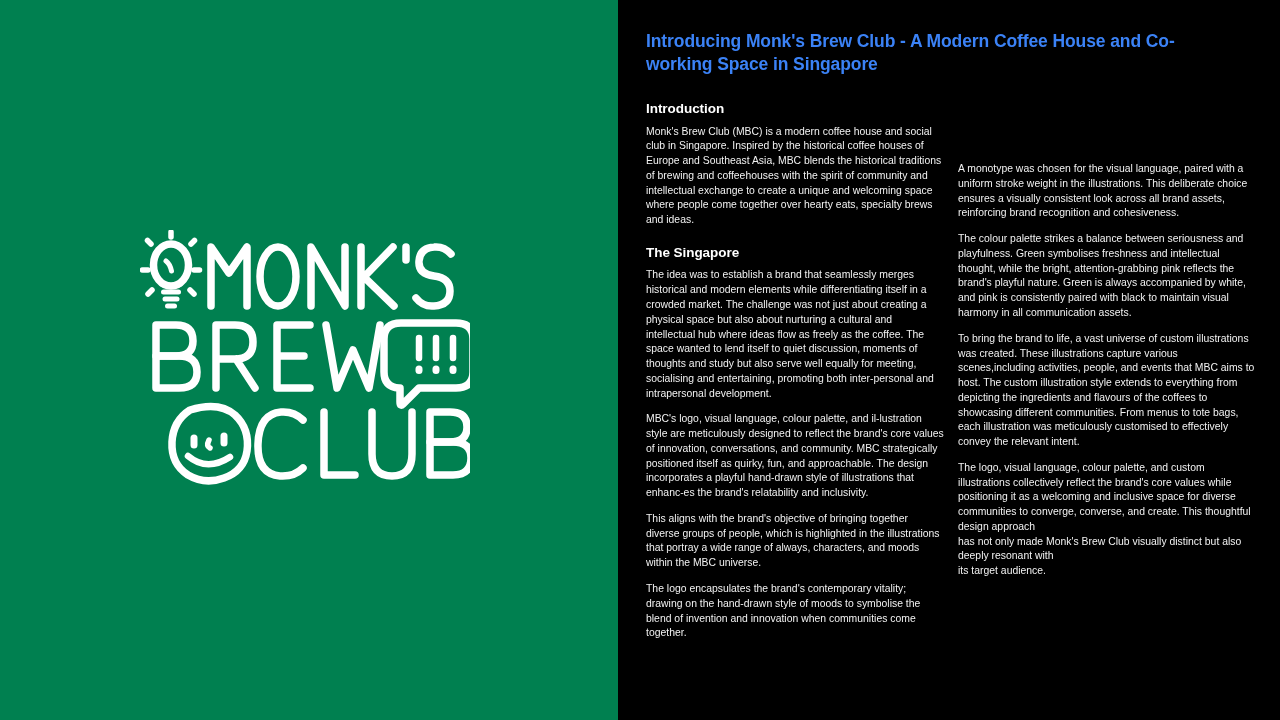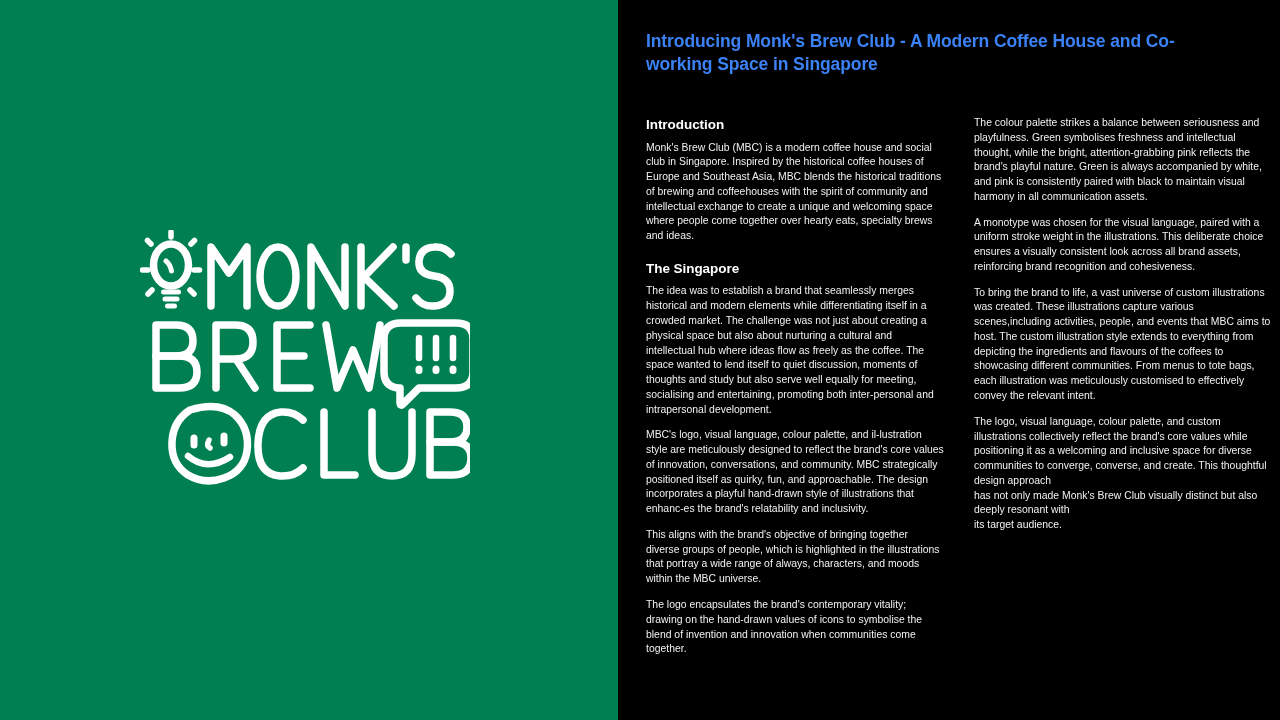--- a/index.html
+++ b/index.html
@@ -61,24 +61,25 @@
     line-height: 1.32;
     font-weight: bold;
     letter-spacing: -0.1px;
     color: #3b82f6;
     margin: 0;
   }
 
   .columns {
     position: absolute;
     left: 28px;
-    top: 116px;
+    top: 100px;
     width: 616px;
     display: flex;
-    gap: 16px;
+    gap: 0;
+    align-items: center;
   }
 
   .col {
     width: 298px;
     flex: 0 0 298px;
   }
   .col-left  { padding-right: 8px; }
   .col-right { margin-left: 6px; }
 
   .section-heading {
@@ -201,26 +202,26 @@
       <div class="col col-left">
 
         <h2 class="section-heading">Introduction</h2>
         <p class="body-copy">Monk's Brew Club (MBC) is a modern coffee house and social club in Singapore. Inspired by the historical coffee houses of Europe and Southeast Asia, MBC blends the historical traditions of brewing and coffeehouses with the spirit of community and intellectual exchange to create a unique and welcoming space where people come together over hearty eats, specialty brews and ideas.</p>
 
         <h2 class="section-heading spaced">The Singapore</h2>
         <p class="body-copy">The idea was to establish a brand that seamlessly merges historical and modern elements while differentiating itself in a crowded market. The challenge was not just about creating a physical space but also about nurturing a cultural and intellectual hub where ideas flow as freely as the coffee. The space wanted to lend itself to quiet discussion, moments of thoughts and study but also serve well equally for meeting, socialising and entertaining, promoting both inter-personal and intrapersonal development.</p>
 
         <p class="body-copy">MBC's logo, visual language, colour palette, and il-lustration style are meticulously designed to reflect the brand's core values of innovation, conversations, and community. MBC strategically positioned itself as quirky, fun, and approachable. The design incorporates a  playful hand-drawn style of illustrations that enhanc-es the brand's relatability and inclusivity.</p>
         <p class="body-copy">This aligns with the brand's objective of bringing together diverse groups of people, which is highlighted in the illustrations that portray a wide range of always, characters, and moods within the MBC universe.</p>
-        <p class="body-copy">The logo encapsulates the brand's contemporary vitality; drawing on the hand-drawn values of icons to symbolise the blend of invention and innovation when communities come together.</p>
+        <p class="body-copy">The logo encapsulates the brand's contemporary vitality; drawing on the hand-drawn style of moods to symbolise the blend of invention and innovation when communities come together.</p>
       </div>
 
       <div class="col col-right">
+        <p class="body-copy">A monotype was chosen for the visual language, paired with a uniform stroke weight in the illustrations. This deliberate choice ensures a visually consistent look across all brand assets, reinforcing brand recognition and cohesiveness.</p>
         <p class="body-copy">The colour palette strikes a balance between seriousness and playfulness. Green symbolises freshness and intellectual thought, while the bright, attention-grabbing pink reflects the brand's playful nature. Green is always accompanied by white, and pink is consistently paired with black to maintain visual harmony in all communication assets.</p>
-        <p class="body-copy">A monotype was chosen for the visual language, paired with a uniform stroke weight in the illustrations. This deliberate choice ensures a visually consistent look across all brand assets, reinforcing brand recognition and cohesiveness.</p>
         <p class="body-copy">To bring the brand to life, a vast universe of custom illustrations was created. These illustrations capture various scenes,including activities, people, and events that MBC aims to host. The custom illustration style extends to everything from depicting the ingredients and flavours of the coffees to showcasing different communities. From menus to tote bags, each illustration was meticulously customised to effectively convey the relevant intent.</p>
         <p class="body-copy">The logo, visual language, colour palette, and custom illustrations collectively reflect the brand's core values while positioning it as a welcoming and inclusive space for diverse communities to converge, converse, and create. This thoughtful design approach
 has not only made Monk's Brew Club visually distinct but also deeply resonant with
 its target audience.</p>
       </div>
 
     </div>
   </div>
 
 </div>

